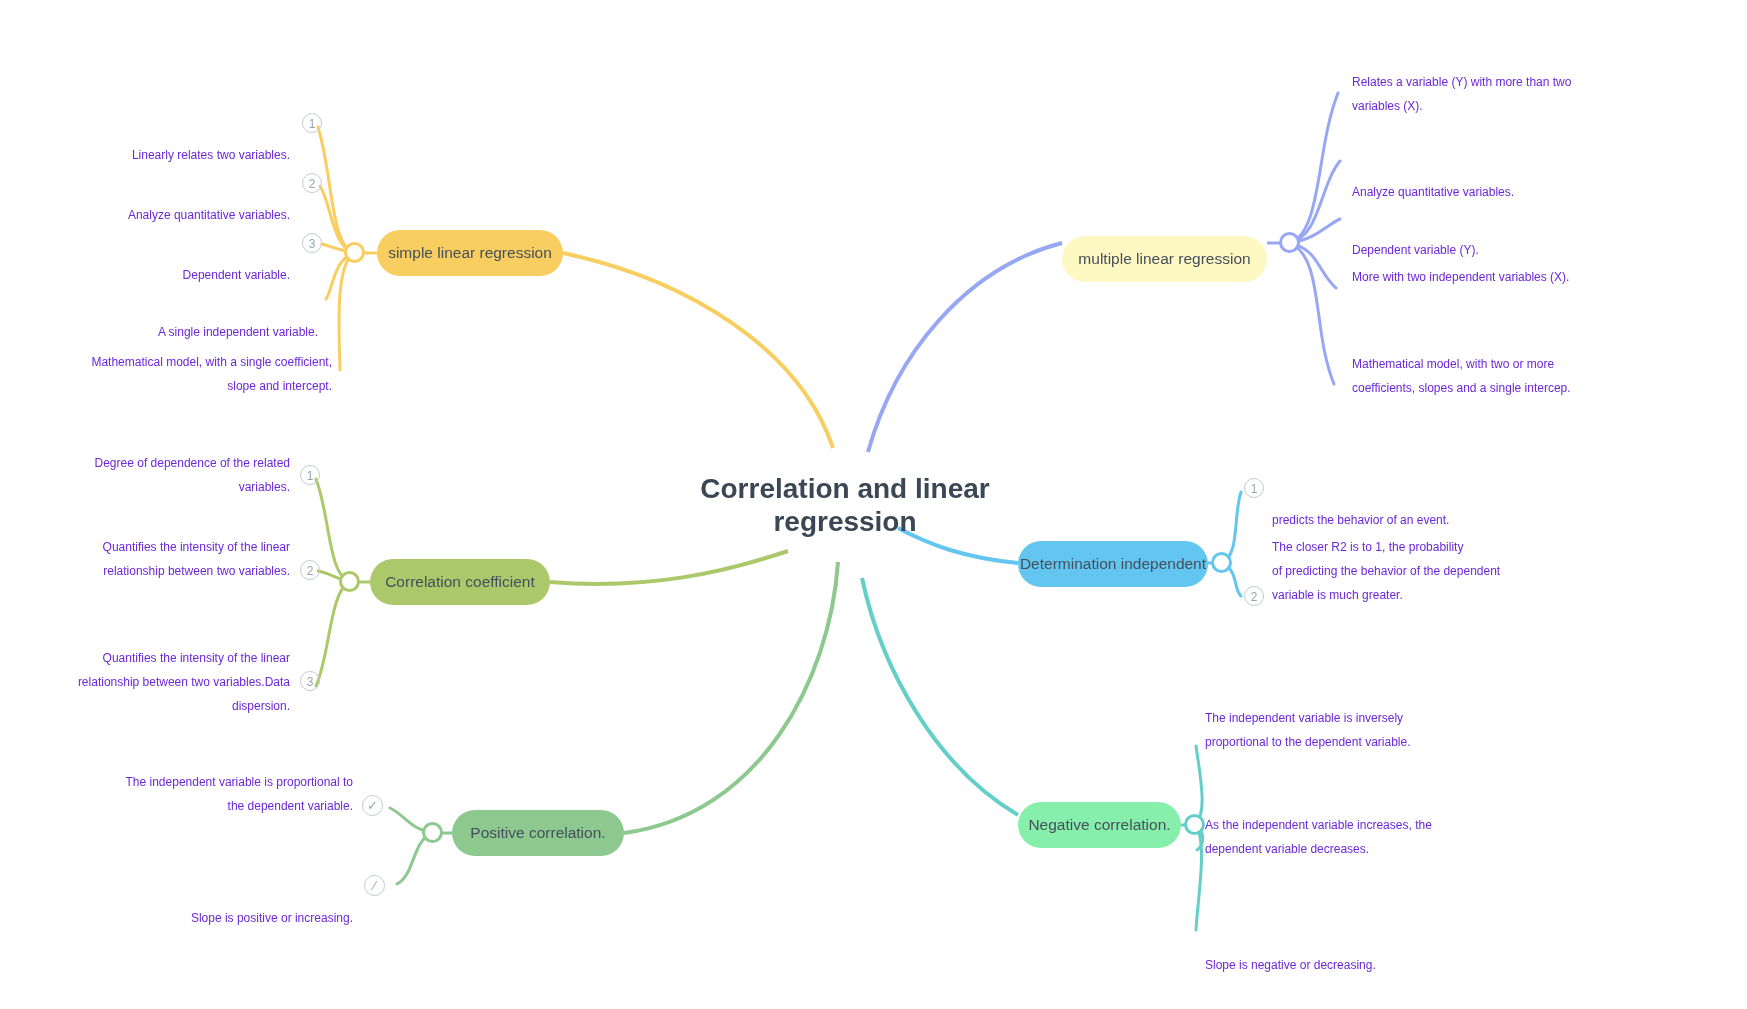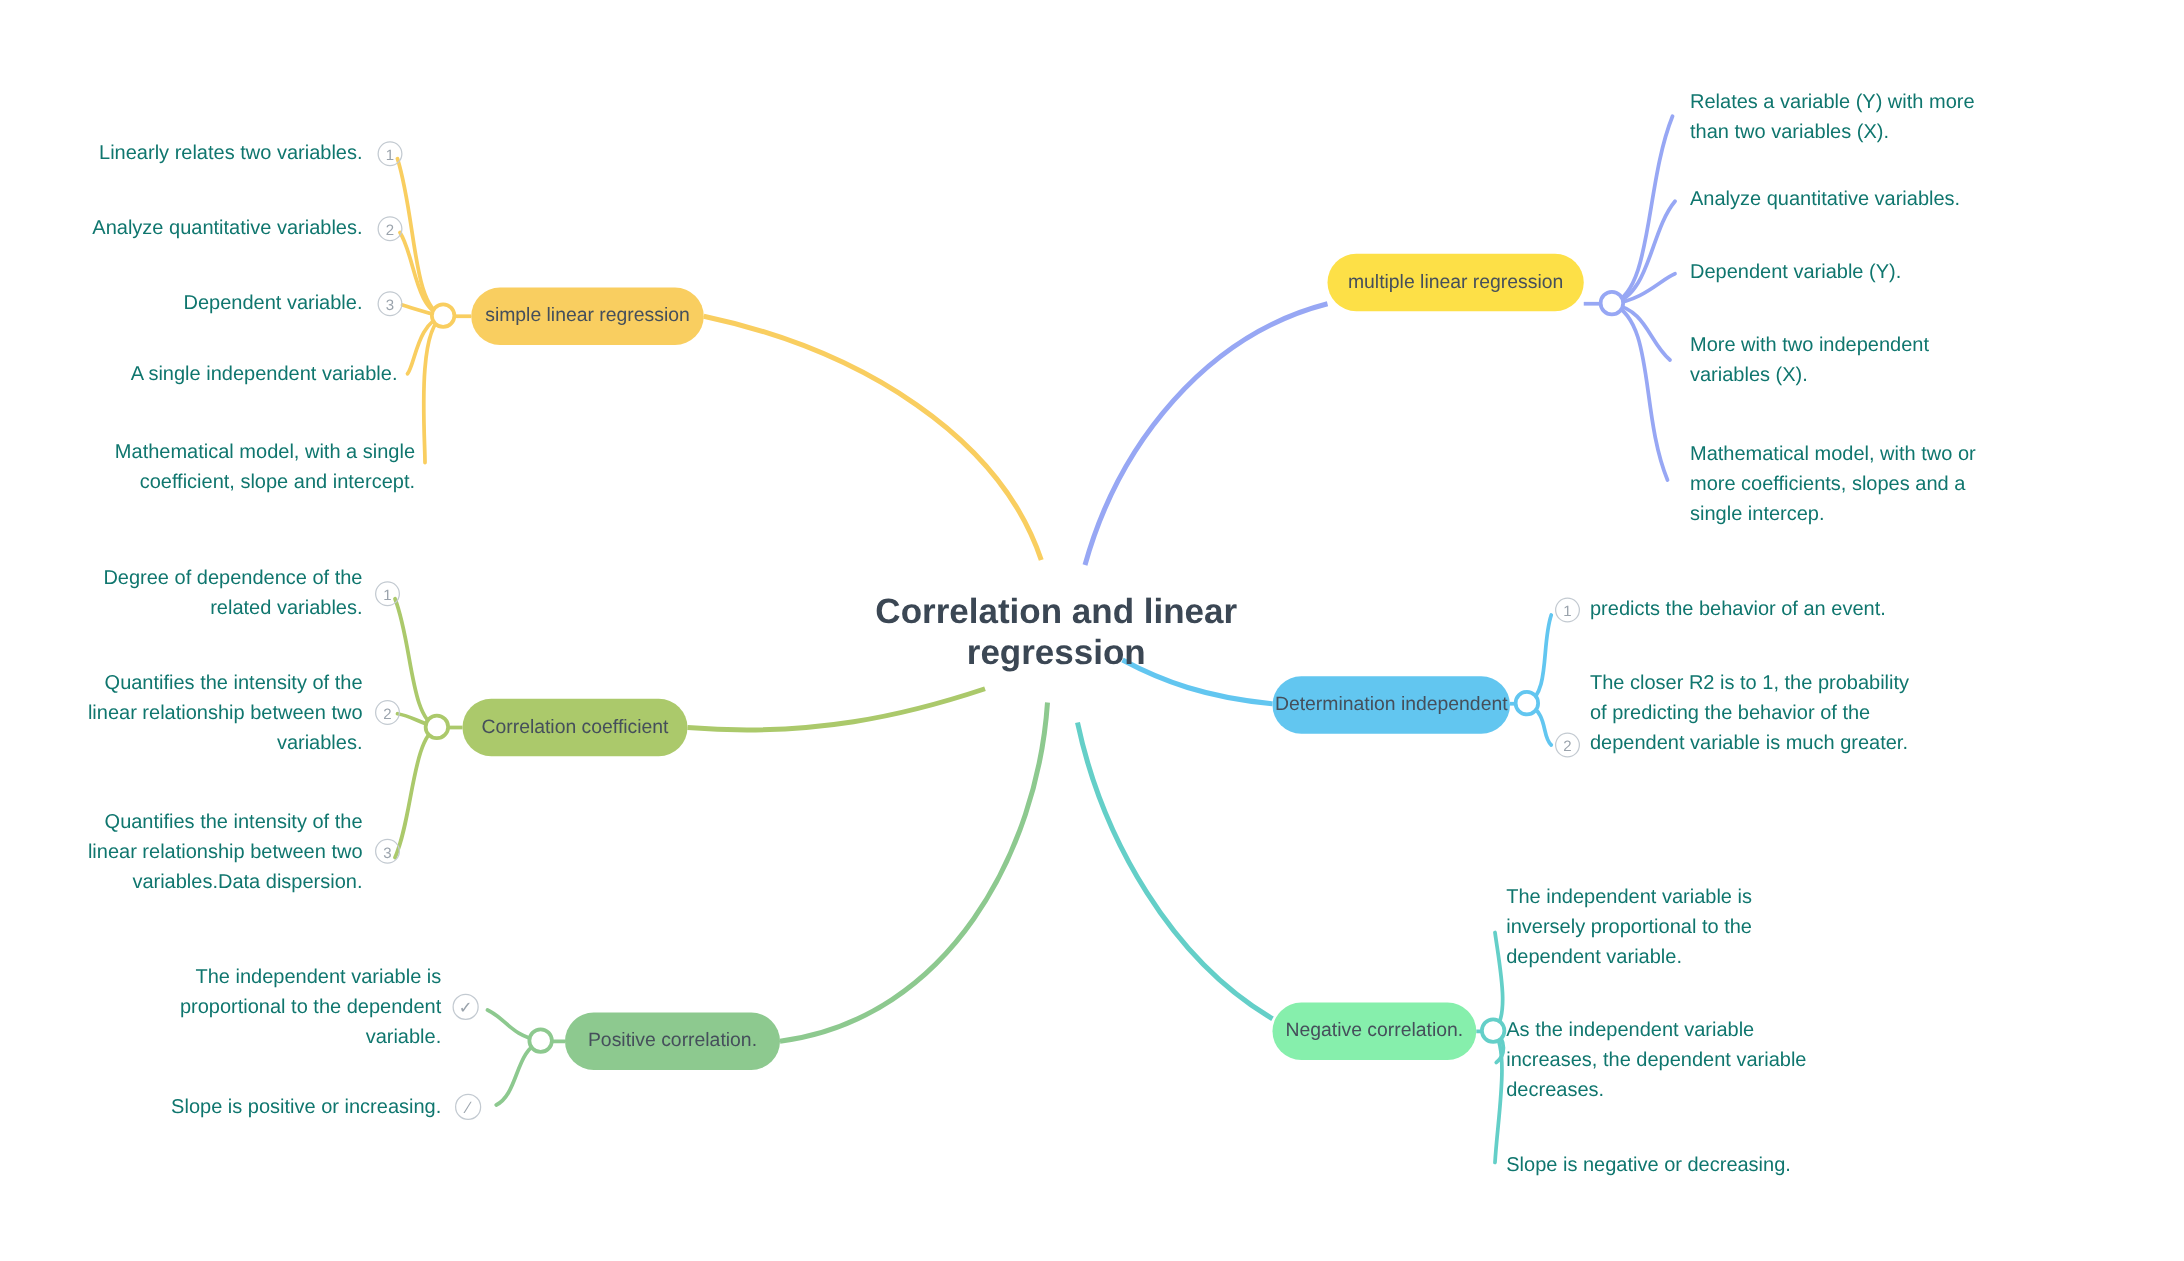--- a/index.html
+++ b/index.html
@@ -2,25 +2,25 @@
 <html><head>
 <meta charset="utf-8">
 <style>
   html,body{margin:0;padding:0;background:#ffffff;}
   #stage{
     position:relative;width:1747px;height:1009px;background:#ffffff;overflow:hidden;
     font-family:"Liberation Sans","DejaVu Sans",sans-serif;color:#4A5462;
   }
   #wires{position:absolute;left:0;top:0;width:1747px;height:1009px;}
   .item{
-    position:absolute;font-size:16px;line-height:24px;color:#0f766e;
+    position:absolute;font-size:12px;line-height:24px;color:#6d28d9;
   }
   .t-r{text-align:right;}
   .t-l{text-align:left;}
-  .nowrap{white-space:nowrap;}
+  .nowrap{white-space:nowrap;margin-top:32px;}
   .preline{white-space:pre-line;}
   .node{
     position:absolute;height:46px;border-radius:23px;
     display:flex;align-items:center;justify-content:center;
     font-size:15.5px;color:#454F5B;white-space:nowrap;
   }
   .hub{
     position:absolute;width:15px;height:15px;border-radius:50%;
     background:#ffffff;border:3px solid #999;box-sizing:content-box;
   }
@@ -106,21 +106,21 @@
   <div class="item t-r nowrap" style="right:1457px;top:171px;">Analyze quantitative variables.</div>
   <div class="badge" style="left:302px;top:173px;">2</div>
 
   <div class="item t-r nowrap" style="right:1457px;top:231px;">Dependent variable.</div>
   <div class="badge" style="left:302px;top:233px;">3</div>
 
   <div class="item t-r nowrap" style="right:1429px;top:288px;">A single independent variable.</div>
 
   <div class="item t-r" style="right:1415px;top:350px;width:270px;">Mathematical model, with a single coefficient, slope and intercept.</div>
 
-  <div class="node" style="left:1062px;top:203px;width:205px;background:#fde047;">multiple linear regression</div>
+  <div class="node" style="left:1062px;top:236px;width:205px;background:#fef9c3;">multiple linear regression</div>
   <div class="hub" style="left:1279px;top:232px;border-color:#97A7F4;"></div>
 
   <div class="item t-l" style="left:1352px;top:70px;width:255px;">Relates a variable (Y) with more than two variables (X).</div>
   <div class="item t-l nowrap" style="left:1352px;top:148px;">Analyze quantitative variables.</div>
   <div class="item t-l nowrap" style="left:1352px;top:206px;">Dependent variable (Y).</div>
   <div class="item t-l" style="left:1352px;top:265px;width:230px;">More with two independent variables (X).</div>
   <div class="item t-l" style="left:1352px;top:352px;width:260px;">Mathematical model, with two or more coefficients, slopes and a single intercep.</div>
 
   <div class="node" style="left:370px;top:559px;width:180px;background:#ABC96B;">Correlation coefficient</div>
   <div class="hub" style="left:339px;top:571px;border-color:#ABC96B;"></div>

